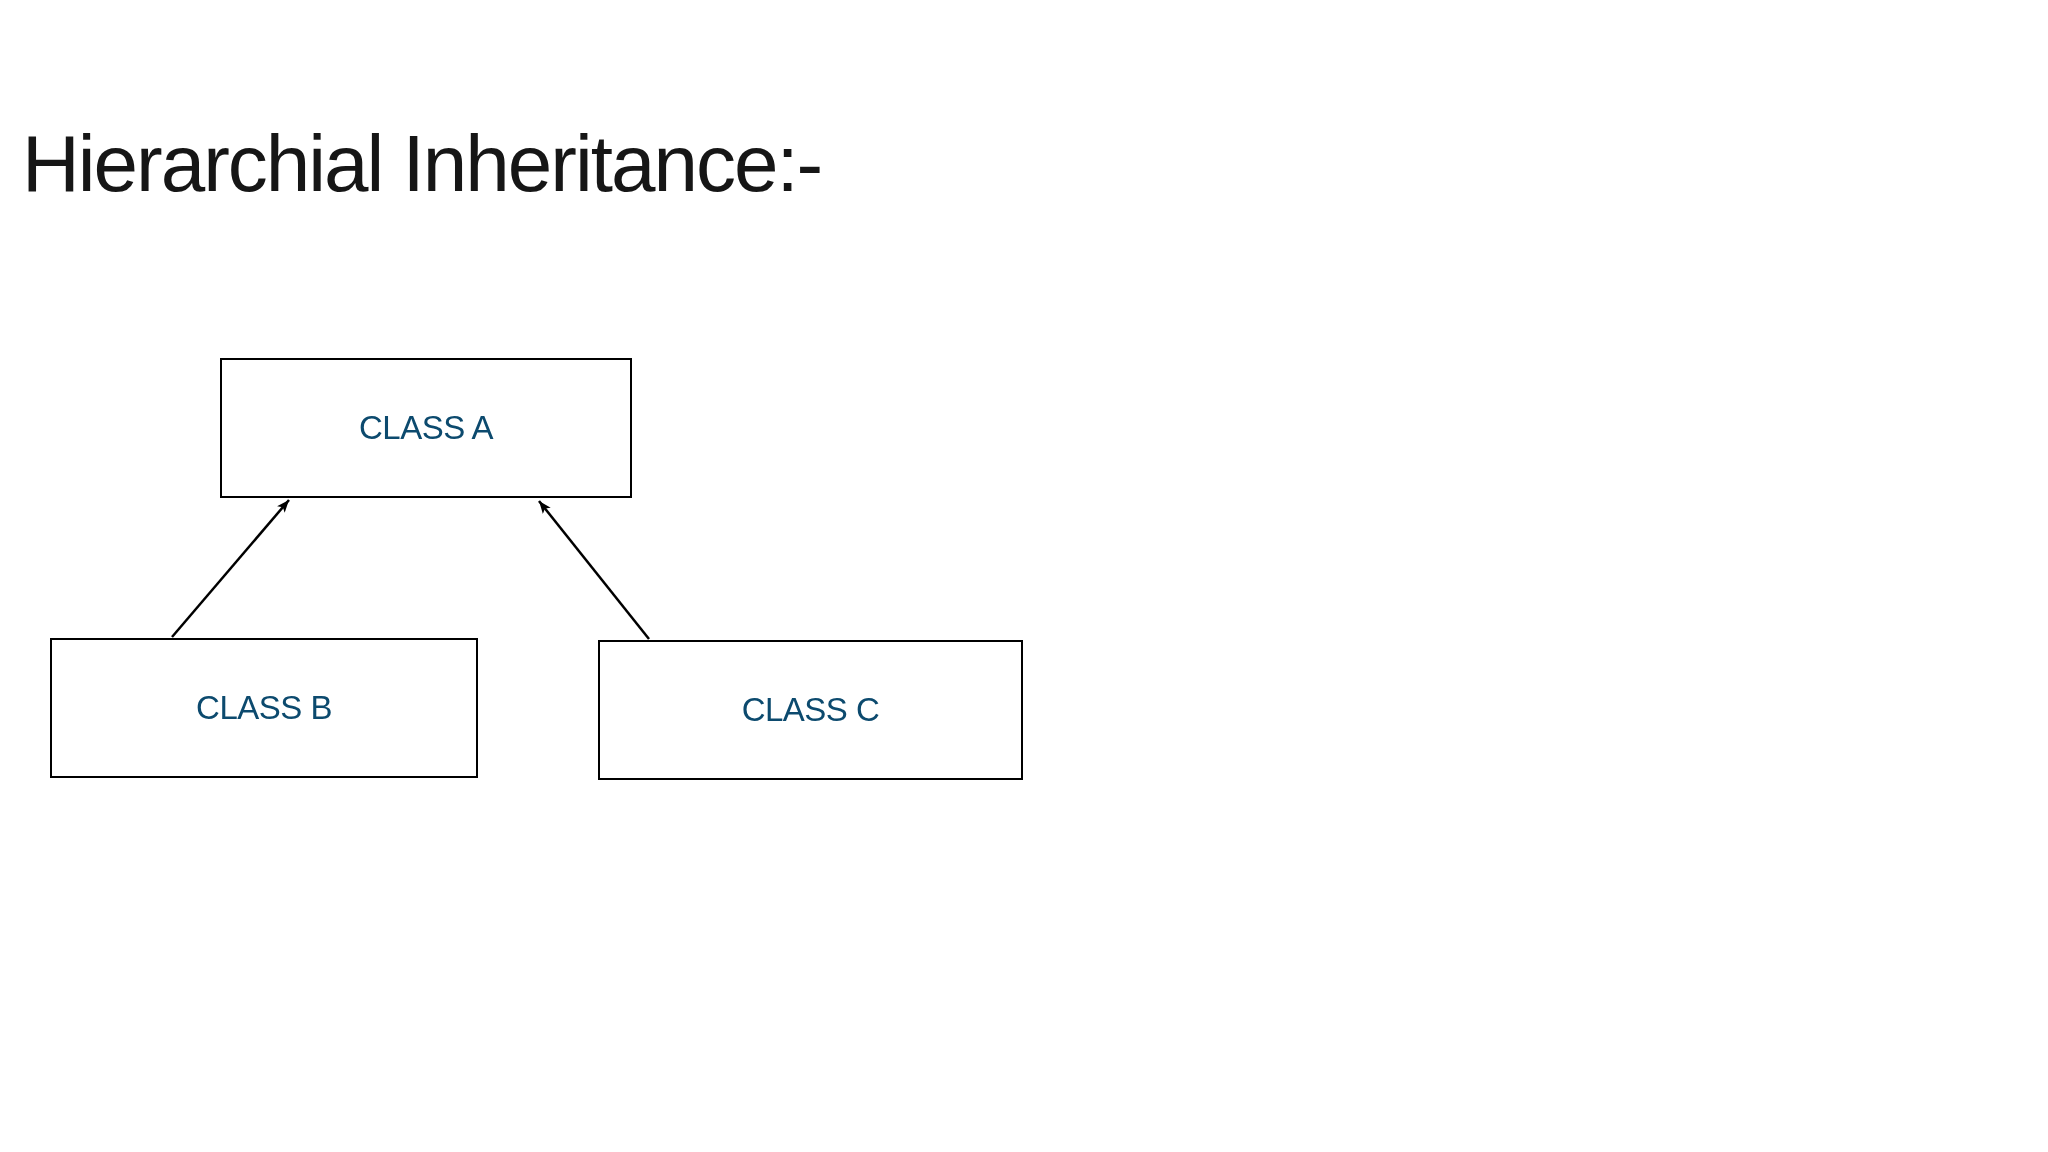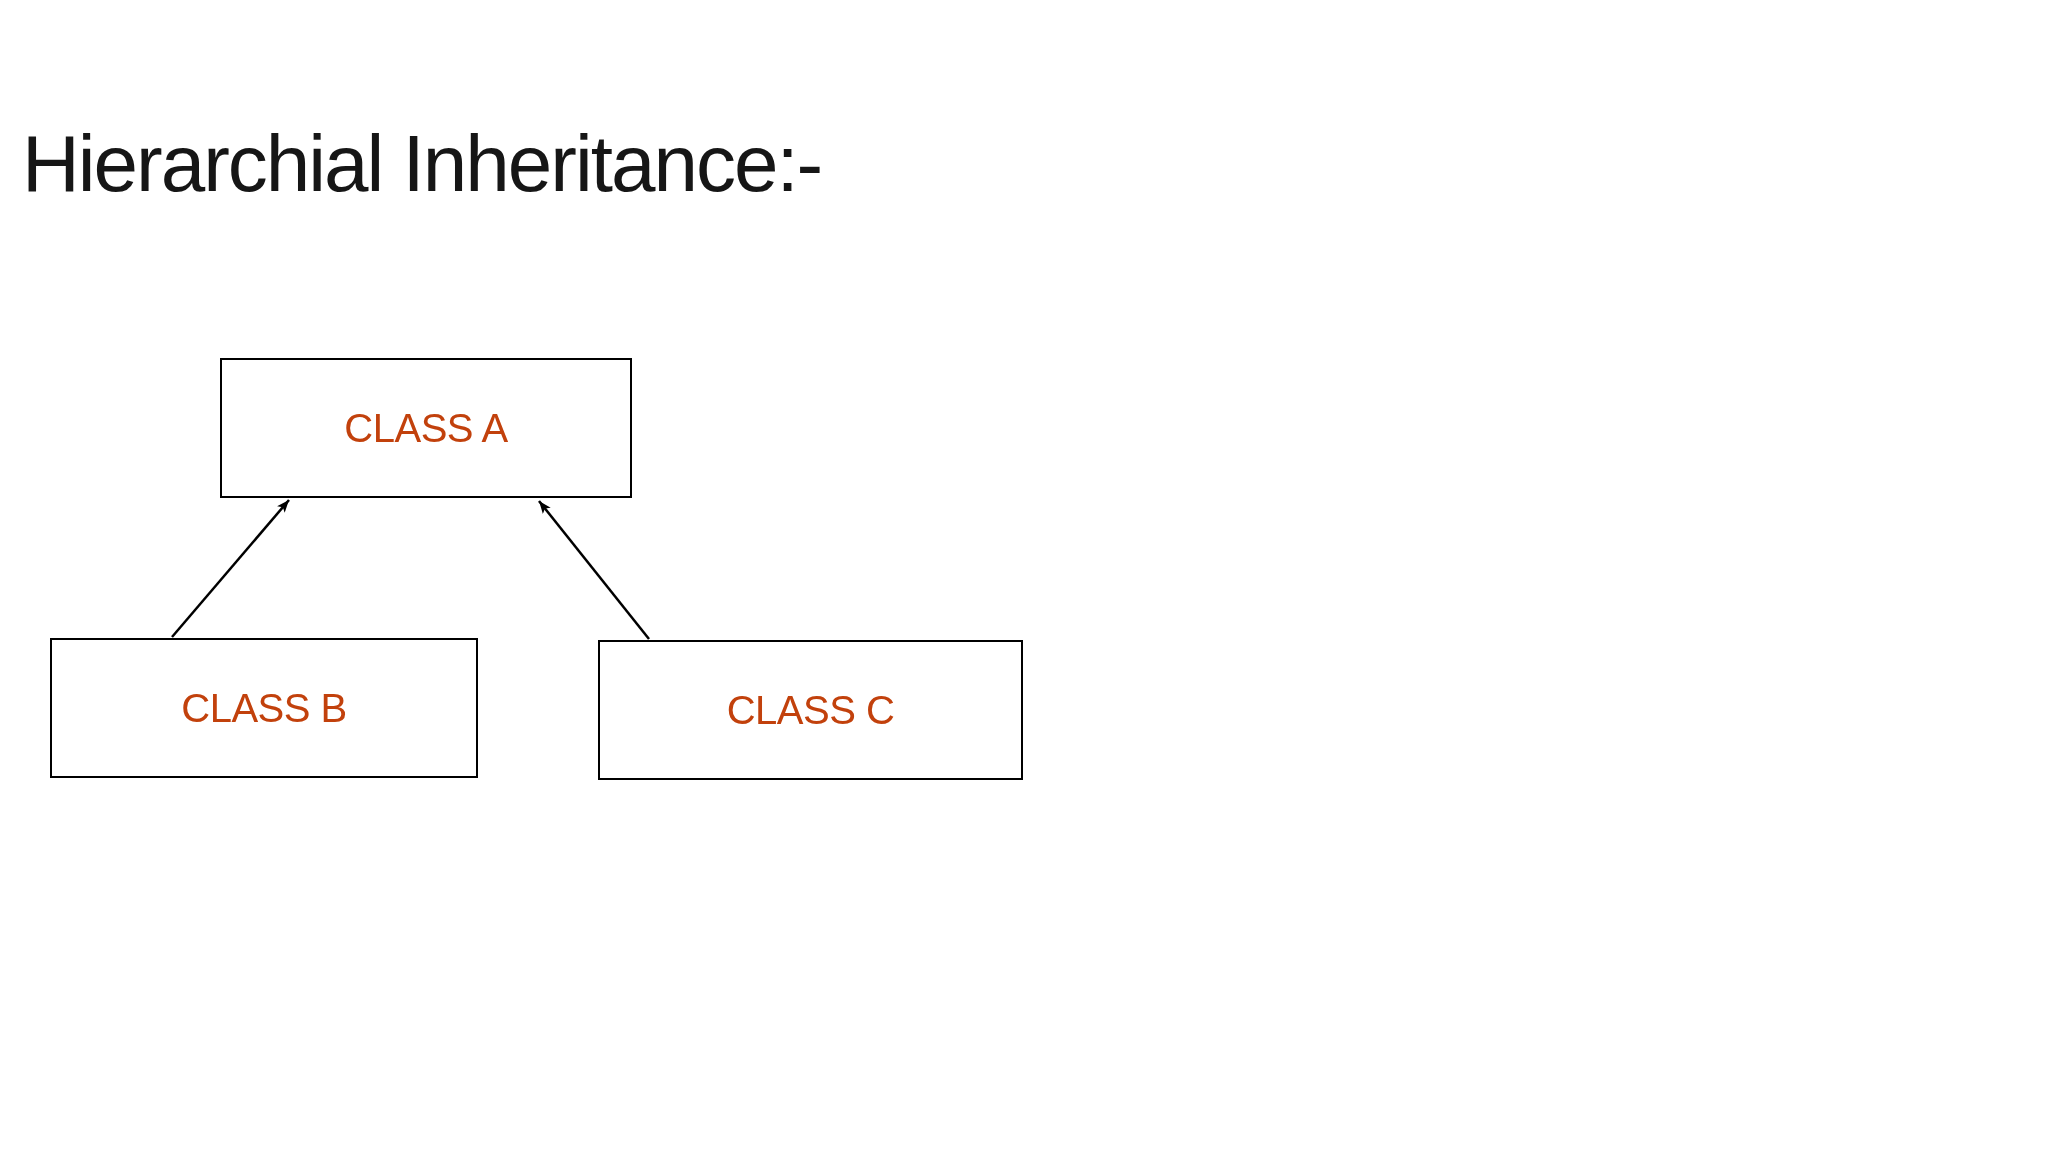--- a/index.html
+++ b/index.html
@@ -44,23 +44,23 @@
   .class-box {
     position: absolute;
     background: #ffffff;
     border: 2px solid #000000;
     display: flex;
     align-items: center;
     justify-content: center;
     box-sizing: border-box;
   }
   .class-box span {
-    font-size: 40px;
+    font-size: 33px;
     letter-spacing: -0.5px;
-    color: #c2410c;
+    color: #0c4a6e;
     white-space: nowrap;
   }
   .box-a { left: 220px; top: 358px; width: 412px; height: 140px; }
   .box-b { left: 50px;  top: 638px; width: 428px; height: 140px; }
   .box-c { left: 598px; top: 640px; width: 425px; height: 140px; }
 </style>
 </head>
 <body>
 
 <div class="slide">

